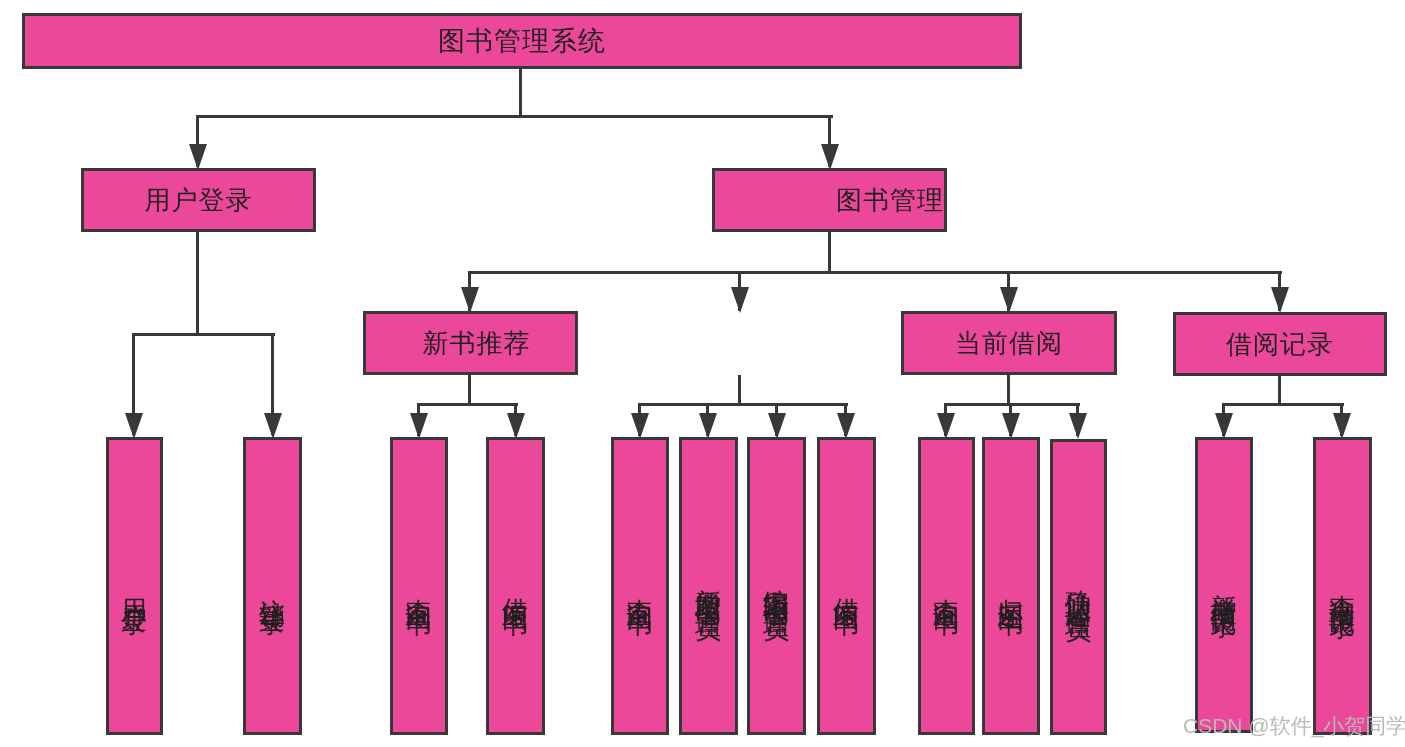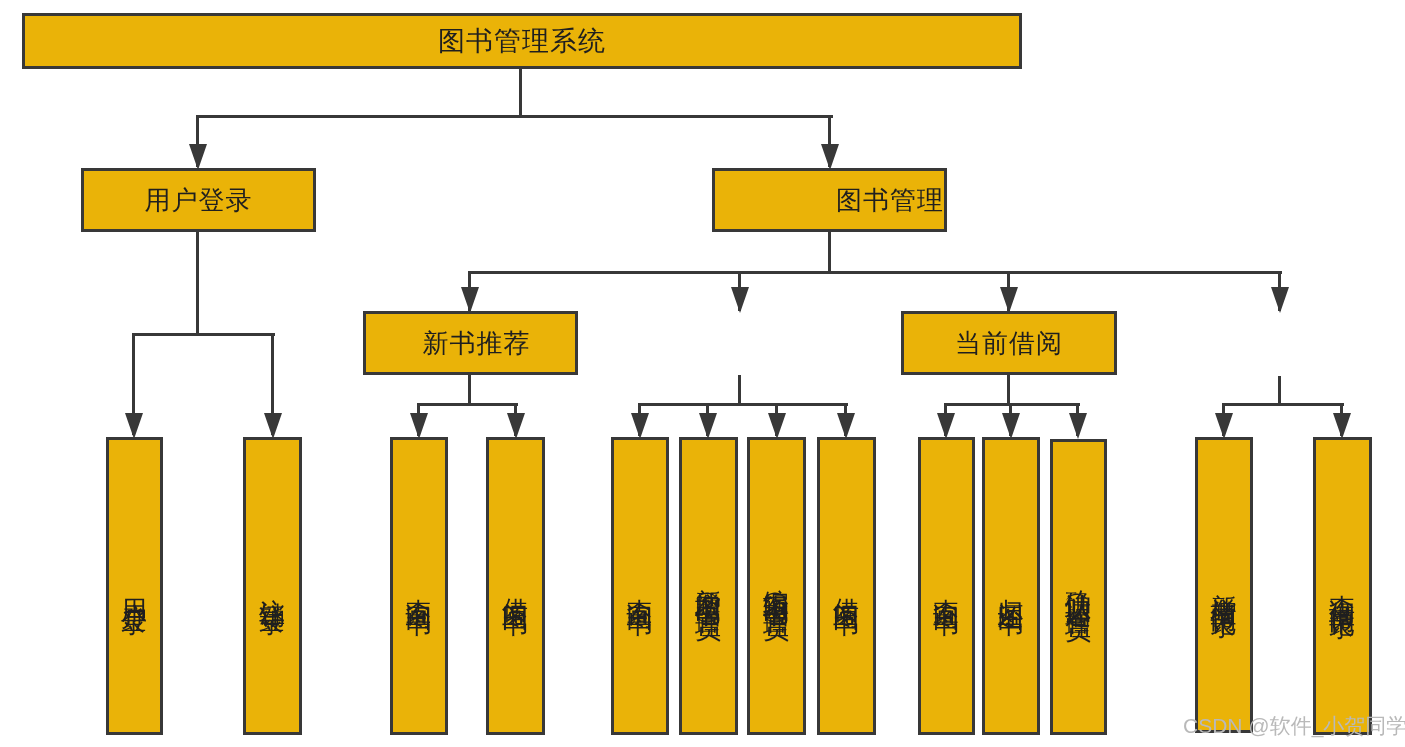--- a/index.html
+++ b/index.html
@@ -12,21 +12,21 @@
     position:relative;
     width:1405px;
     height:747px;
     background:#ffffff;
     overflow:hidden;
   }
   .node{
     position:absolute;
     box-sizing:border-box;
     border:3px solid var(--line);
-    background:#eab308;
+    background:#ec4899;
     display:flex;
     align-items:center;
     justify-content:center;
     color:var(--text);
   }
   .node.horiz span{
     font-size:26px;
     letter-spacing:1px;
     white-space:nowrap;
   }
@@ -70,20 +70,23 @@
       <span>用户登录</span>
     </div>
     <div class="node horiz" style="left: 712px; top: 168px; width: 235px; height: 64px; justify-content: flex-end;">
       <span>图书管理</span>
     </div>
     <div class="node horiz" style="left: 363px; top: 311px; width: 215px; height: 64px; padding-left: 12px;">
       <span>新书推荐</span>
     </div>
     <div class="node horiz" style="left: 901px; top: 311px; width: 216px; height: 64px;">
       <span>当前借阅</span>
+    </div>
+    <div class="node horiz" style="left: 1173px; top: 312px; width: 214px; height: 64px;">
+      <span>借阅记录</span>
     </div>
     <div class="node vert" style="left: 106px; top: 437px; width: 57px; height: 298px;">
       <span>用户登录</span>
     </div>
     <div class="node vert" style="left: 243px; top: 437px; width: 59px; height: 298px;">
       <span>注销登录</span>
     </div>
     <div class="node vert" style="left: 390px; top: 437px; width: 58px; height: 298px;">
       <span>查询图书</span>
     </div>

